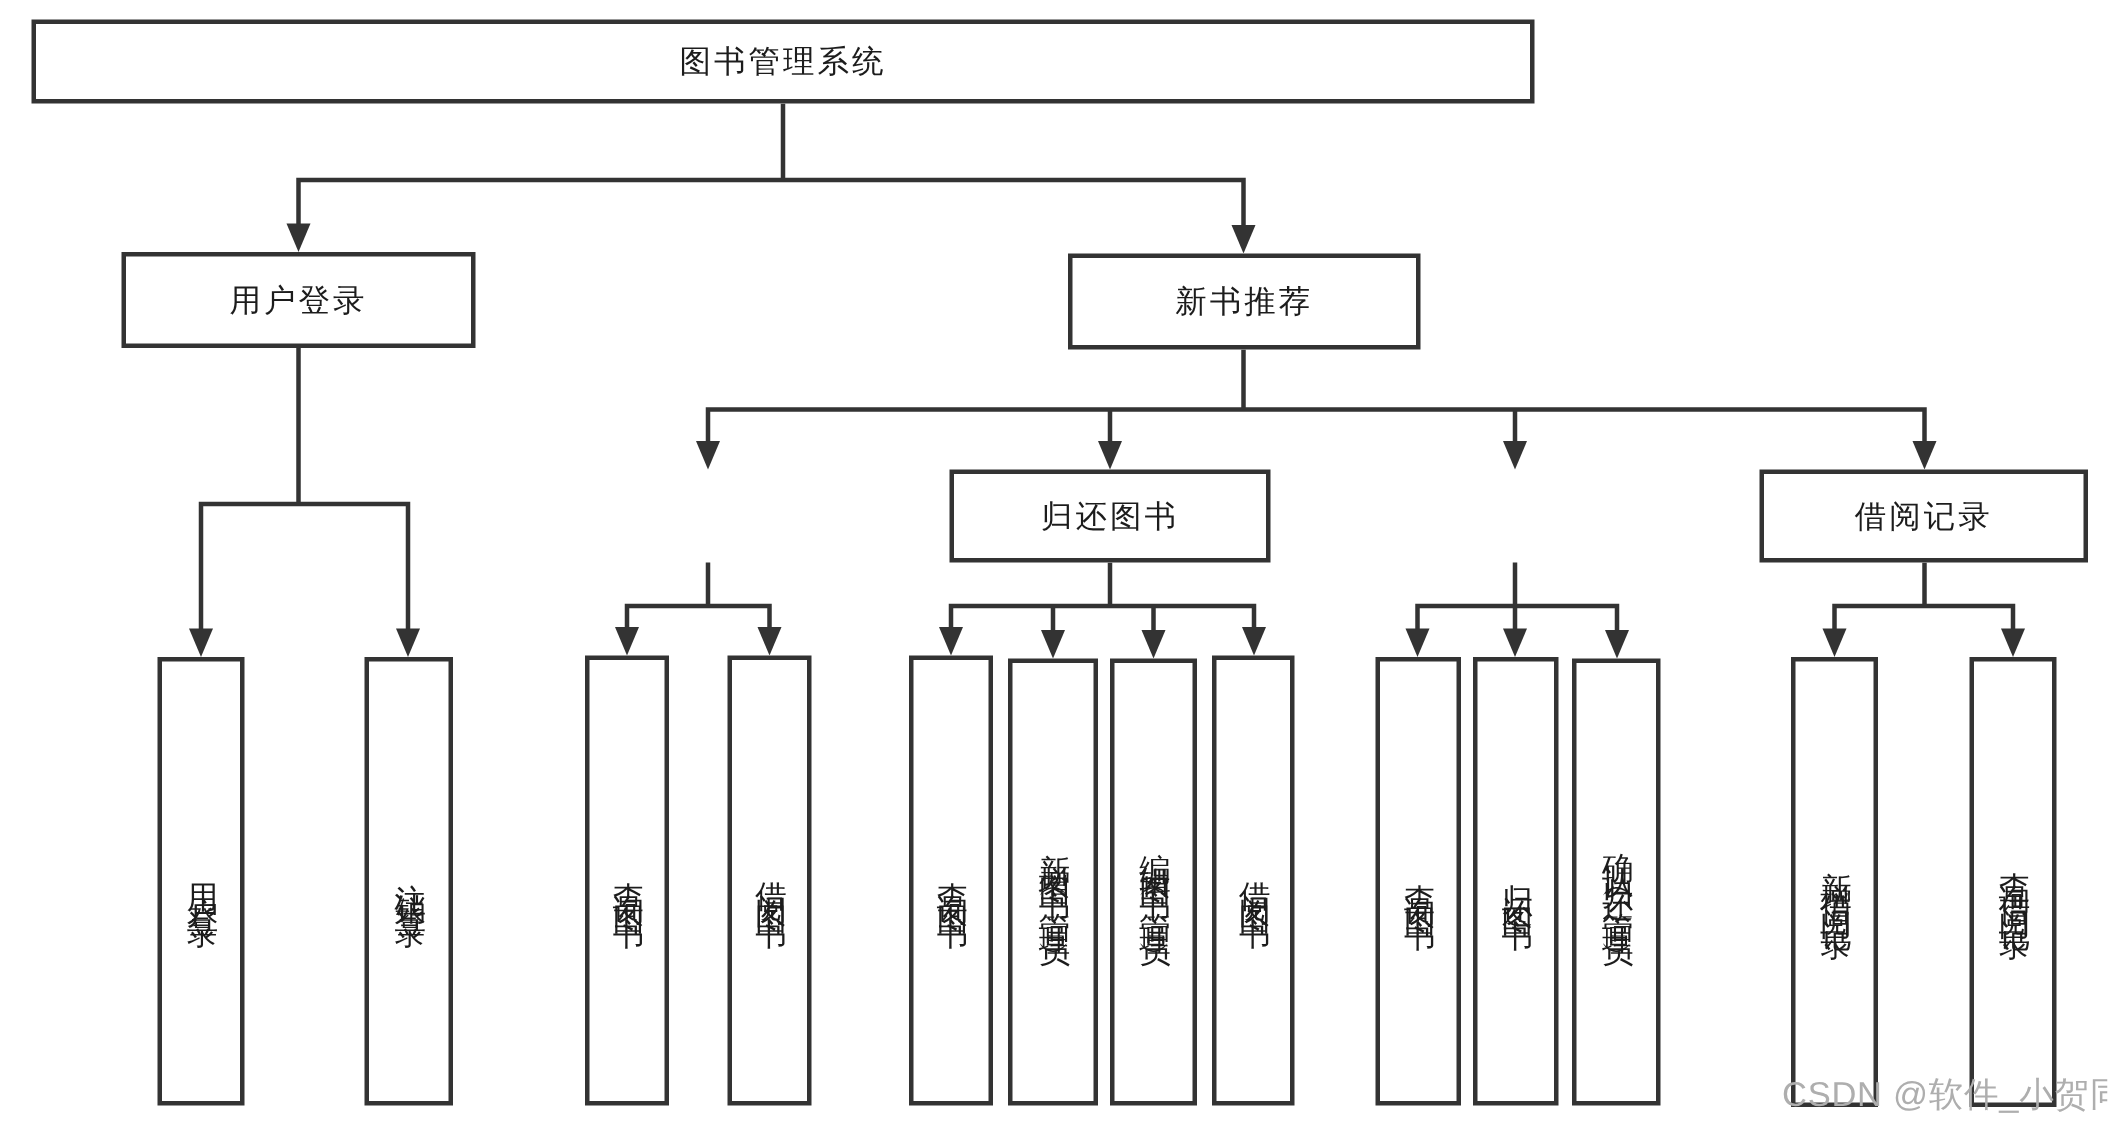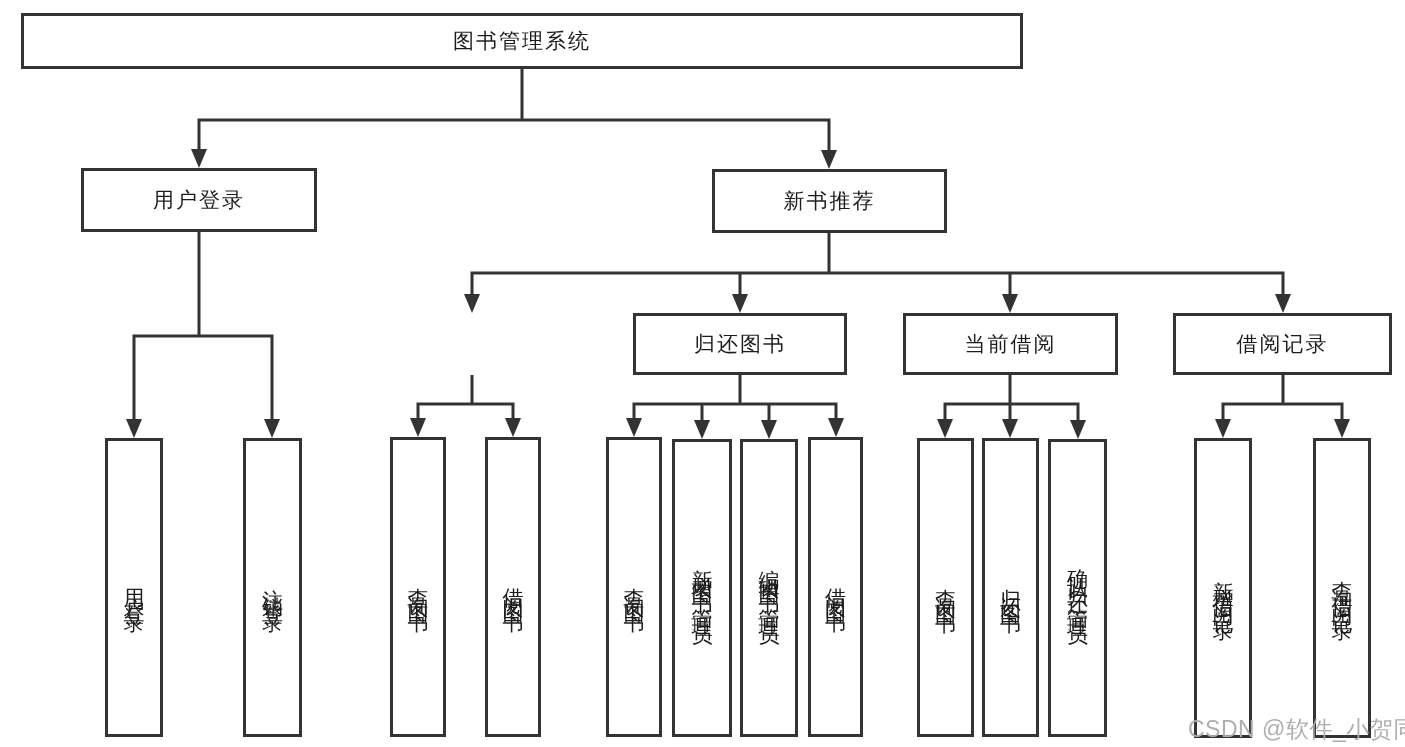--- a/index.html
+++ b/index.html
@@ -112,23 +112,20 @@
   <div class="node h" style="left:81px; top:168px; width:236px; height:64px">
     <span>用户登录</span>
   </div>
   <div class="node h" style="left:712px; top:169px; width:235px; height:64px">
     <span>新书推荐</span>
   </div>
 
   <div class="node h" style="left:633px; top:313px; width:214px; height:62px">
     <span>归还图书</span>
   </div>
-  <div class="node h" style="left:903px; top:313px; width:215px; height:62px">
-    <span>当前借阅</span>
-  </div>
   <div class="node h" style="left:1173px; top:313px; width:219px; height:62px">
     <span>借阅记录</span>
   </div>
 
   <div class="node v" style="left:105px; top:438px; width:58px; height:299px">
     <span>用户登录</span>
   </div>
   <div class="node v" style="left:243px; top:438px; width:59px; height:299px">
     <span>注销登录</span>
   </div>

